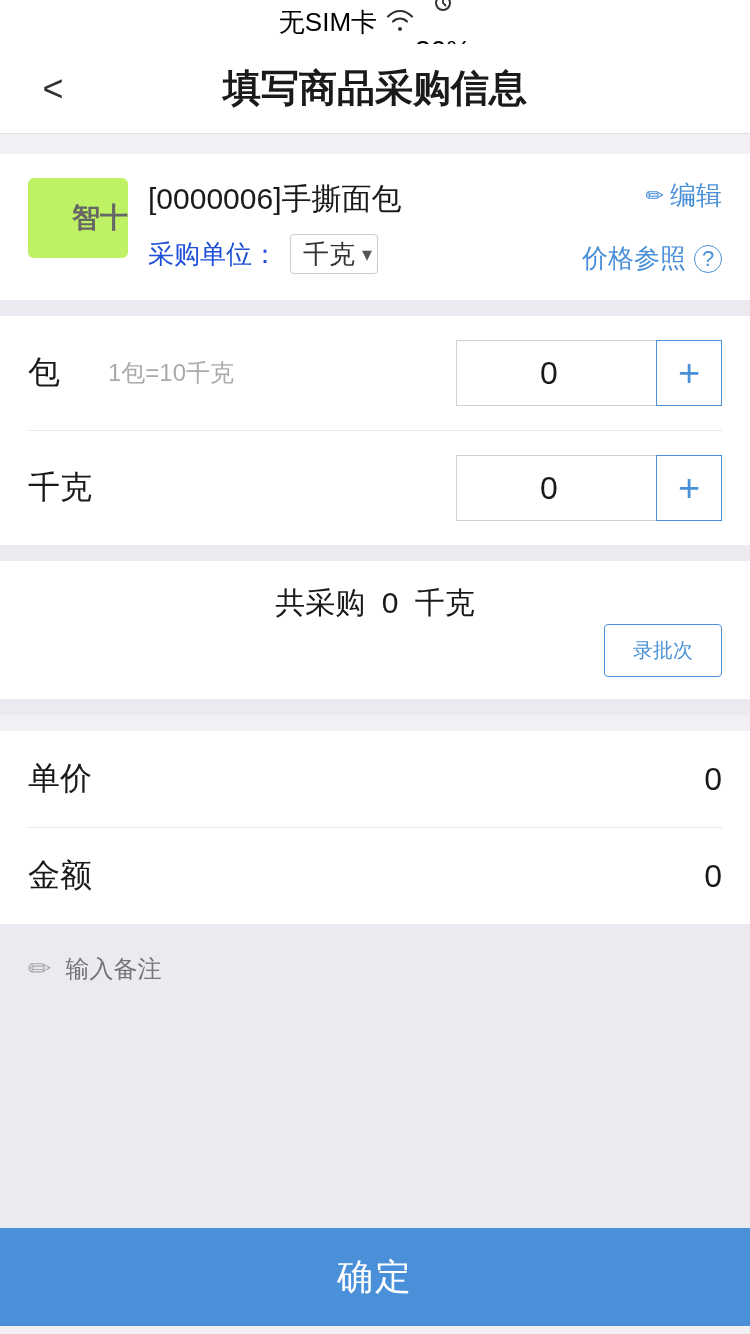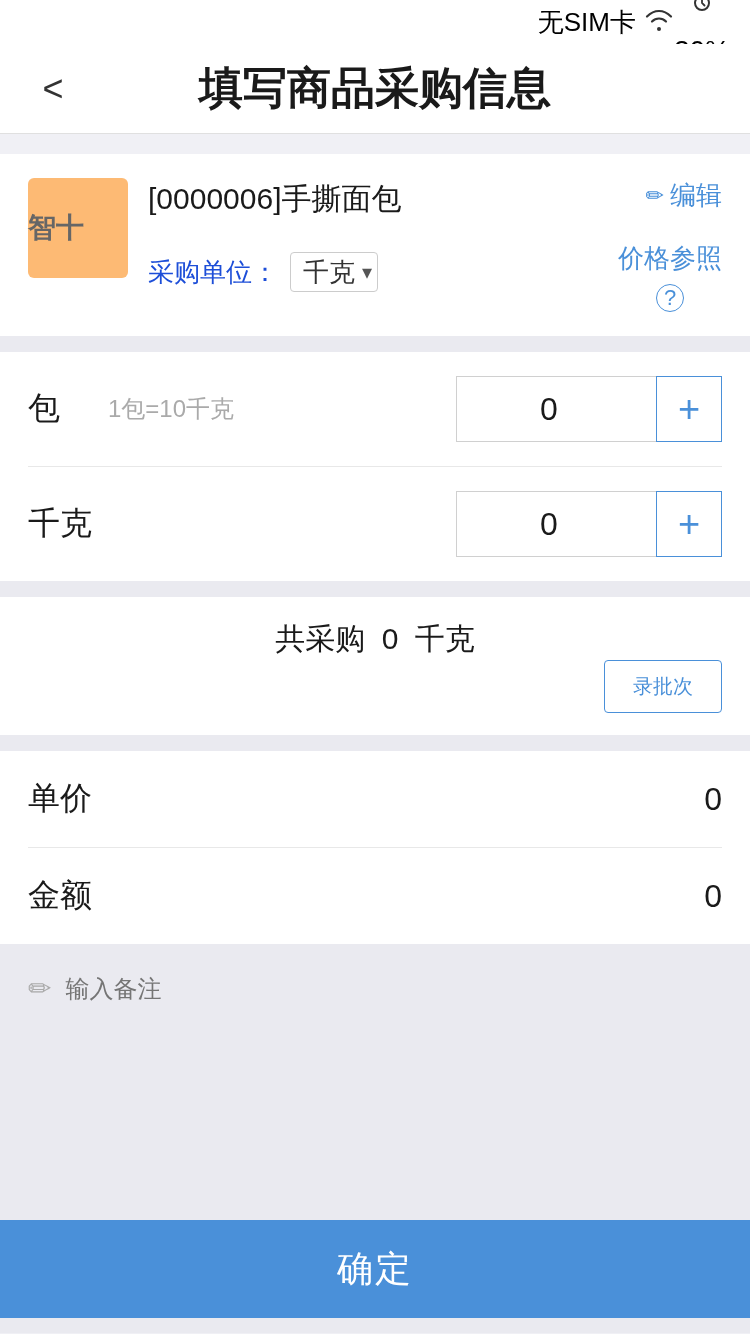--- a/index.html
+++ b/index.html
@@ -12,21 +12,21 @@
       overflow-x: hidden;
     }
 
     
     .status-bar {
       width: 750px;
       height: 44px;
       background: #fff;
       display: flex;
       align-items: center;
-      justify-content: flex-end;
+      justify-content: center;
       padding: 18px 20px;
       font-size: 28px;
     }
     .status-left {
       display: flex;
       align-items: center;
       gap: 8px;
       font-size: 26px;
       font-weight: 500;
     }
@@ -90,43 +90,43 @@
       font-size: 36px;
       color: #333;
       cursor: pointer;
       width: 50px;
       height: 50px;
       display: flex;
       align-items: center;
       justify-content: center;
     }
     .nav-title {
-      font-size: 44px;
+      font-size: 38px;
       font-weight: 600;
       color: #1a1a1a;
     }
 
     
     .product-card {
       background: #fff;
       margin-top: 20px;
       padding: 24px 28px;
       display: flex;
       align-items: flex-start;
       gap: 20px;
       position: relative;
     }
     .product-logo {
       width: 100px;
-      height: 100px;
-      background: #fdba74;
+      height: 80px;
+      background: #bef264;
       border-radius: 6px;
       display: flex;
       align-items: center;
-      justify-content: flex-start;
+      justify-content: flex-end;
       flex-shrink: 0;
       color: #888;
       font-size: 22px;
     }
     .product-logo-inner {
       text-align: center;
       line-height: 1.2;
     }
     .product-info {
       flex: 1;
@@ -177,21 +177,20 @@
       gap: 6px;
     }
     .price-ref-link {
       font-size: 26px;
       color: #4a90d9;
       margin-left: auto;
       display: flex;
       align-items: center;
       gap: 8px;
       margin-top: 9px;
-      flex-direction: column;
     }
     .price-unit-row {
       display: flex;
       align-items: center;
       gap: 12px;
       margin-top: 12px;
     }
 
     
     .divider {
@@ -275,20 +274,21 @@
       background: #fff;
       padding: 12px 28px;
       font-size: 20px;
       border-radius: 4px;
       cursor: pointer;
     }
 
     
     .price-section {
       background: #fff;
+      margin-top: 16px;
     }
     .price-row {
       display: flex;
       align-items: center;
       padding: 26px 28px;
       min-height: 90px;
     }
     .price-label {
       font-size: 32px;
       color: #1a1a1a;
@@ -320,21 +320,21 @@
 
     
     .bottom-fill {
       background: #eaeaf0;
       height: 300px;
     }
 
     
     .confirm-button {
       position: fixed;
-      bottom: 16px;
+      bottom: 8px;
       left: 0;
       width: 750px;
       height: 98px;
       background: #4a90d9;
       color: #fff;
       font-size: 36px;
       font-weight: 500;
       display: flex;
       align-items: center;
       justify-content: center;

